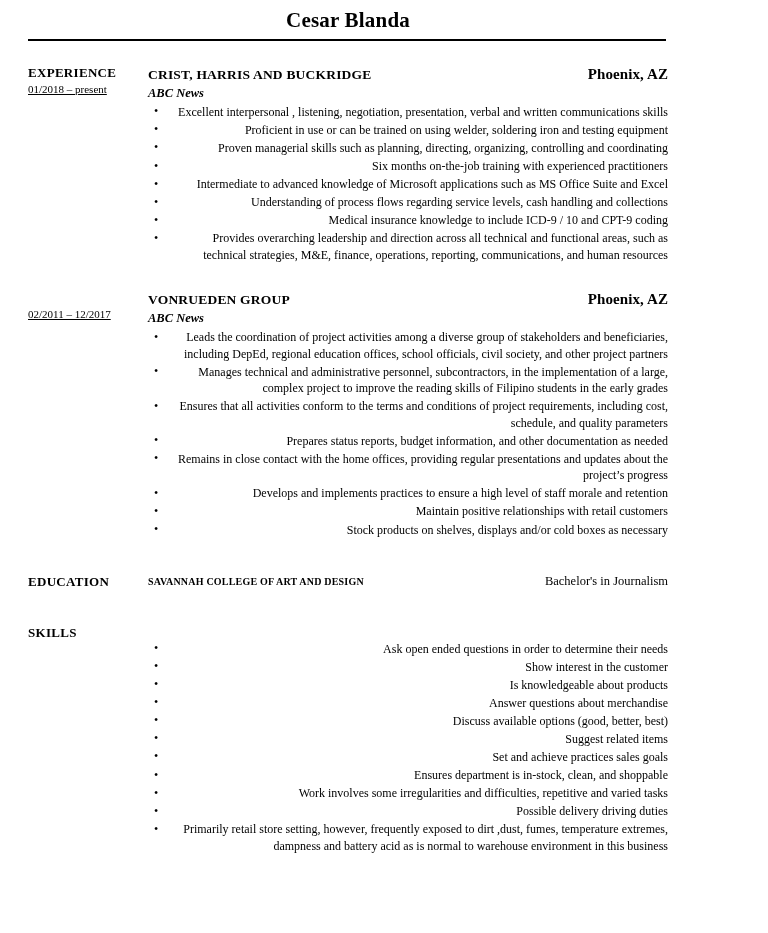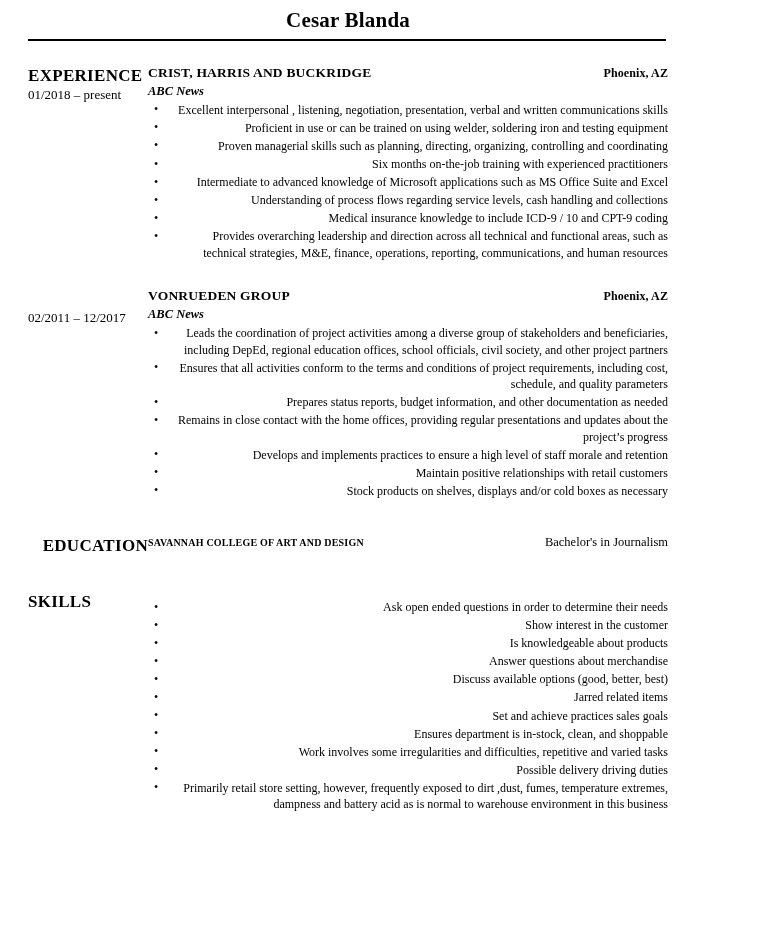--- a/index.html
+++ b/index.html
@@ -64,47 +64,48 @@
   .col-left {
     width: 120px;
     flex: 0 0 120px;
     box-sizing: border-box;
   }
   .col-right {
     flex: 1 1 auto;
     min-width: 0;
   }
   .section-label {
-    font-size: 17px;
+    font-size: 13px;
     font-weight: bold;
     letter-spacing: 0.3px;
     line-height: 1.28;
   }
   .date-range {
-    font-size: 13px;
+    font-size: 11px;
     line-height: 1.28;
     white-space: nowrap;
+    text-decoration: underline;
   }
 
   
   .exp-section { margin-top: 24px; }
   .job { }
   .job-head {
     display: flex;
     justify-content: space-between;
     align-items: baseline;
   }
   .company {
     font-size: 13.5px;
     font-weight: bold;
     letter-spacing: 0.2px;
     line-height: 1.22;
   }
   .location {
-    font-size: 12px;
+    font-size: 15px;
     font-weight: bold;
     letter-spacing: 0.1px;
     line-height: 1.22;
     white-space: nowrap;
     padding-left: 14px;
   }
   .employer {
     font-size: 12.5px;
     font-style: italic;
     font-weight: bold;
@@ -130,21 +131,21 @@
   ul.bullets li::before {
     content: "\2022";
     position: absolute;
     left: 6px;
     top: -0.5px;
     font-size: 12px;
     line-height: 1.38;
   }
 
   
-  .edu-section { margin-top: 36px; text-align: right; }
+  .edu-section { margin-top: 36px; }
   .edu-head {
     display: flex;
     justify-content: space-between;
     align-items: baseline;
   }
   .school {
     font-size: 10px;
     font-weight: bold;
     letter-spacing: 0.2px;
     line-height: 1.22;
@@ -152,21 +153,21 @@
   .degree {
     font-size: 12.5px;
     font-weight: normal;
     line-height: 1.22;
     white-space: nowrap;
     padding-left: 14px;
   }
 
   
   .skills-section { margin-top: 34px; }
-  .skills-section .col-right ul.bullets { margin-top: 8px; }
+  .skills-section .col-right ul.bullets { margin-top: 16px; }
 </style>
 </head>
 <body>
 
 <div class="page">
 
   <div class="header">
     <div class="name">Cesar Blanda</div>
   </div>
 
@@ -205,20 +206,21 @@
     </div>
     <div class="col-right">
       <div class="job">
         <div class="job-head">
           <div class="company">VONRUEDEN GROUP</div>
           <div class="location">Phoenix, AZ</div>
         </div>
         <div class="employer">ABC News</div>
         <ul class="bullets">
             <li>Leads the coordination of project activities among a diverse group of stakeholders and beneficiaries, including DepEd, regional education offices, school officials, civil society, and other project partners</li>
+            <li>Manages technical and administrative personnel, subcontractors, in the implementation of a large, complex project to improve the reading skills of Filipino students in the early grades</li>
             <li>Ensures that all activities conform to the terms and conditions of project requirements, including cost, schedule, and quality parameters</li>
             <li>Prepares status reports, budget information, and other documentation as needed</li>
             <li>Remains in close contact with the home offices, providing regular presentations and updates about the project’s progress</li>
             <li>Develops and implements practices to ensure a high level of staff morale and retention</li>
             <li>Maintain positive relationships with retail customers</li>
             <li>Stock products on shelves, displays and/or cold boxes as necessary</li>
           </ul>
       </div>
     </div>
   </div>
@@ -239,21 +241,21 @@
     <div class="col-left">
       <div class="section-label">SKILLS</div>
     </div>
     <div class="col-right">
       <ul class="bullets">
           <li>Ask open ended questions in order to determine their needs</li>
           <li>Show interest in the customer</li>
           <li>Is knowledgeable about products</li>
           <li>Answer questions about merchandise</li>
           <li>Discuss available options (good, better, best)</li>
-          <li>Jarred related items</li>
+          <li>Suggest related items</li>
           <li>Set and achieve practices sales goals</li>
           <li>Ensures department is in-stock, clean, and shoppable</li>
           <li>Work involves some irregularities and difficulties, repetitive and varied tasks</li>
           <li>Possible delivery driving duties</li>
           <li>Primarily retail store setting, however, frequently exposed to dirt ,dust, fumes, temperature extremes, dampness and battery acid as is normal to warehouse environment in this business</li>
         </ul>
     </div>
   </div>
 
 </div>

